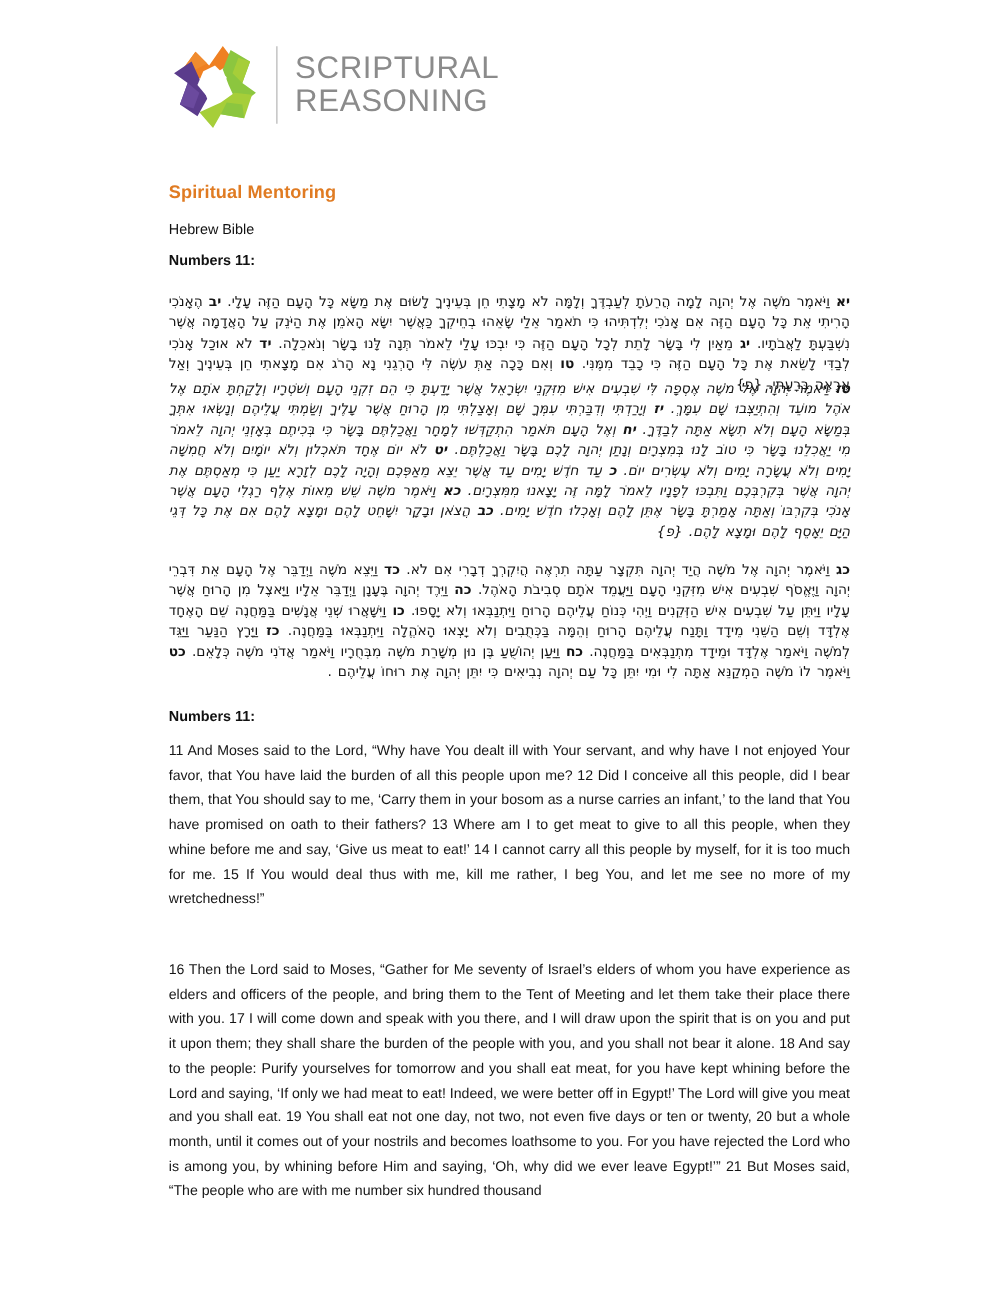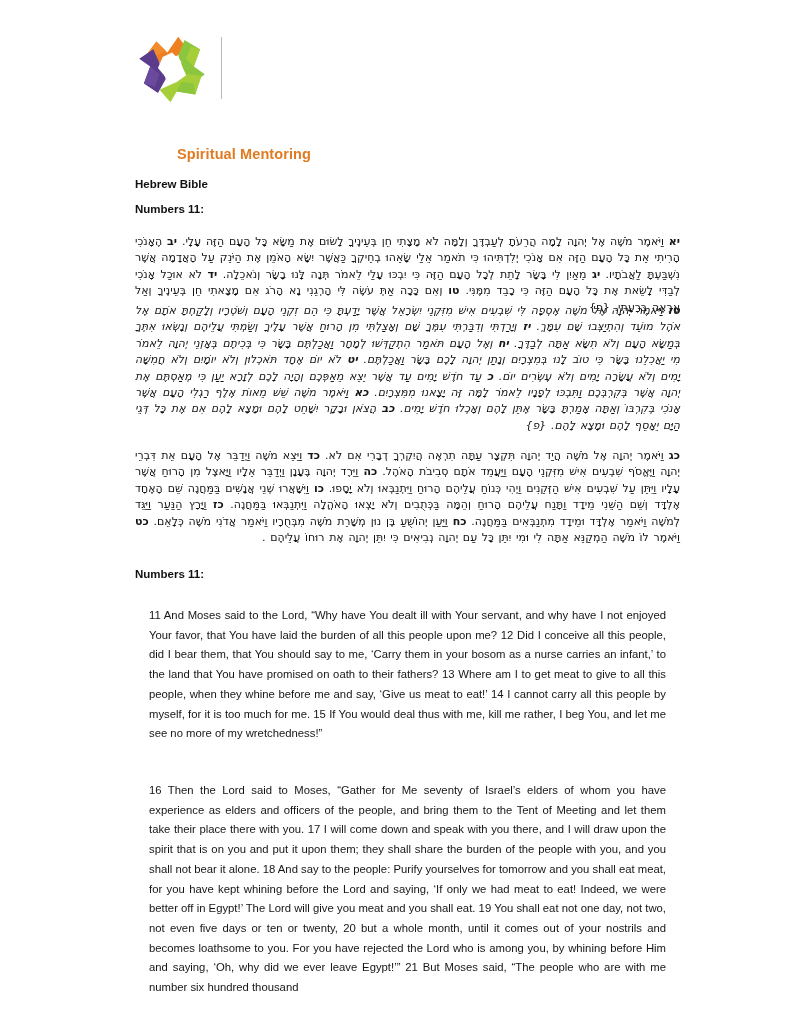--- a/index.html
+++ b/index.html
@@ -60,28 +60,27 @@
 
   
   .doc-title {
     position: absolute;
     left: 135px;
     top: 146px;
     font-size: 14.5px;
     font-weight: bold;
     color: #E07B22;
     letter-spacing: 0.1px;
-    margin-left: 42px;
   }
   .subtitle {
     position: absolute;
     left: 135px;
     top: 178px;
     font-size: 11.5px;
-    font-weight: bold;
+    font-weight: normal;
     color: #111111;
   }
   .section-ref-1 {
     position: absolute;
     left: 135px;
     top: 203px;
     font-size: 11.5px;
     font-weight: bold;
     color: #111111;
   }
@@ -122,21 +121,21 @@
   .english-wrap {
     position: absolute;
     left: 135px;
     width: 545px;
   }
   .english-p {
     text-align: justify;
     font-size: 11.3px;
     line-height: 19.7px;
     color: #151515;
-    margin: 14px;
+    margin: 0;
     font-family: "Liberation Sans", sans-serif;
   }
   #english-block-1 { top: 592px; }
   #english-block-2 { top: 767px; }
 </style>
 </head>
 <body>
 
 <div class="page">
 
@@ -151,20 +150,24 @@
 
       <path d="M88,60 L80,84 L56,80 L48,94 L34,78 L56,68 L70,58 Z" fill="#A6CE39"></path>
       <path d="M80,84 L56,80 L62,68 L78,70 Z" fill="#8CC63F"></path>
 
       <path d="M32,82 L14,70 L22,48 L8,38 L26,26 L36,48 L42,64 Z" fill="#5B3C8C"></path>
       <path d="M14,70 L22,48 L34,58 L28,74 Z" fill="#6B4A9E"></path>
 
       <path d="M50,30 L62,42 L58,58 L42,62 L32,50 L38,36 Z" fill="#ffffff"></path>
     </svg>
     <div class="logo-divider"></div>
+    <div class="logo-wordmark">
+      <span>SCRIPTURAL</span>
+      <span>REASONING</span>
+    </div>
   </div>
 
   <div class="doc-title">Spiritual Mentoring</div>
   <div class="subtitle">Hebrew Bible</div>
   <div class="section-ref-1">Numbers 11:</div>
 
   <div class="hebrew-wrap" id="hebrew-block-1">
     <p class="hebrew-p"><span class="vnum">יא</span><span> וַיֹּאמֶר מֹשֶׁה אֶל יְהוָה לָמָה הֲרֵעֹתָ לְעַבְדֶּךָ וְלָמָּה לֹא מָצָתִי חֵן בְּעֵינֶיךָ  לָשׂוּם אֶת מַשָּׂא כָּל הָעָם הַזֶּה עָלָי. </span><span class="vnum">יב</span><span> הֶאָנֹכִי הָרִיתִי אֵת כָּל הָעָם הַזֶּה אִם אָנֹכִי יְלִדְתִּיהוּ  כִּי תֹאמַר אֵלַי שָׂאֵהוּ בְחֵיקְךָ כַּאֲשֶׁר יִשָּׂא הָאֹמֵן אֶת הַיֹּנֵק עַל הָאֲדָמָה אֲשֶׁר נִשְׁבַּעְתָּ לַאֲבֹתָיו. </span><span class="vnum">יג</span><span> מֵאַיִן לִי בָּשָׂר לָתֵת לְכָל הָעָם הַזֶּה  כִּי יִבְכּוּ עָלַי לֵאמֹר תְּנָה לָּנוּ בָשָׂר וְנֹאכֵלָה. </span><span class="vnum">יד</span><span> לֹא אוּכַל אָנֹכִי לְבַדִּי לָשֵׂאת אֶת כָּל הָעָם הַזֶּה  כִּי כָבֵד מִמֶּנִּי. </span><span class="vnum">טו</span><span> וְאִם כָּכָה אַתְּ עֹשֶׂה לִּי הָרְגֵנִי נָא הָרֹג אִם מָצָאתִי חֵן בְּעֵינֶיךָ וְאַל אֶרְאֶה בְּרָעָתִי.  {פ}</span></p>
   </div>
   <div class="hebrew-wrap" id="hebrew-block-2">

